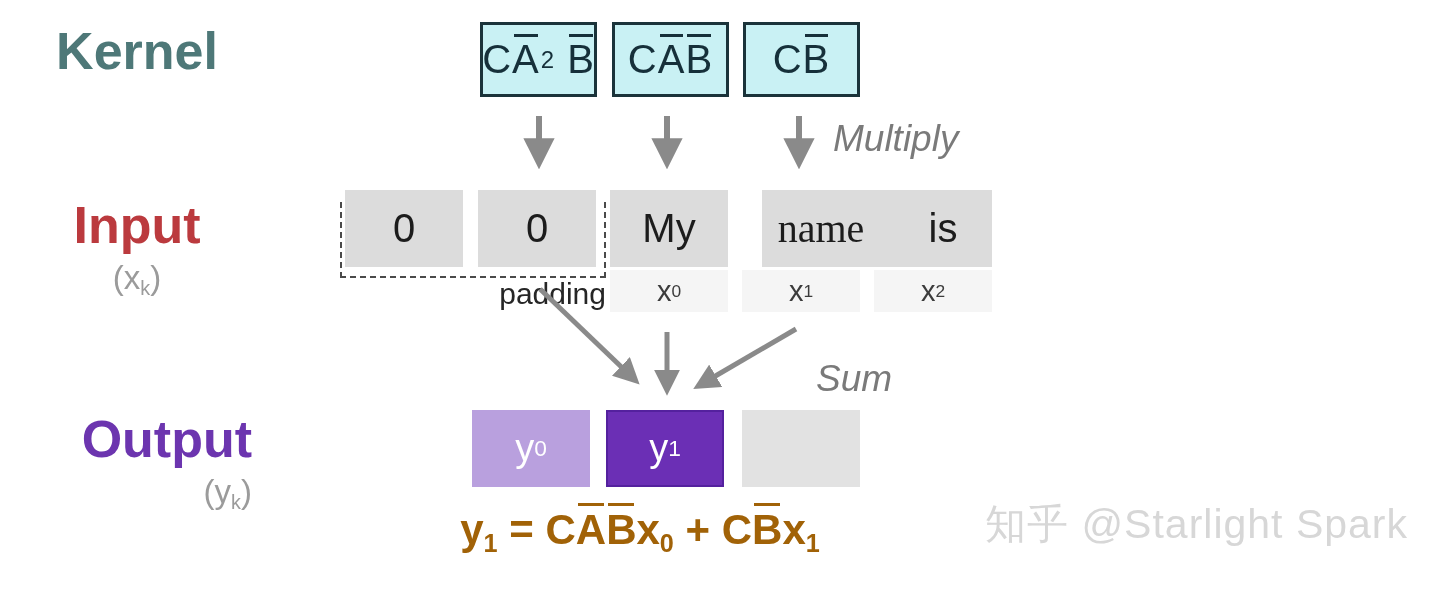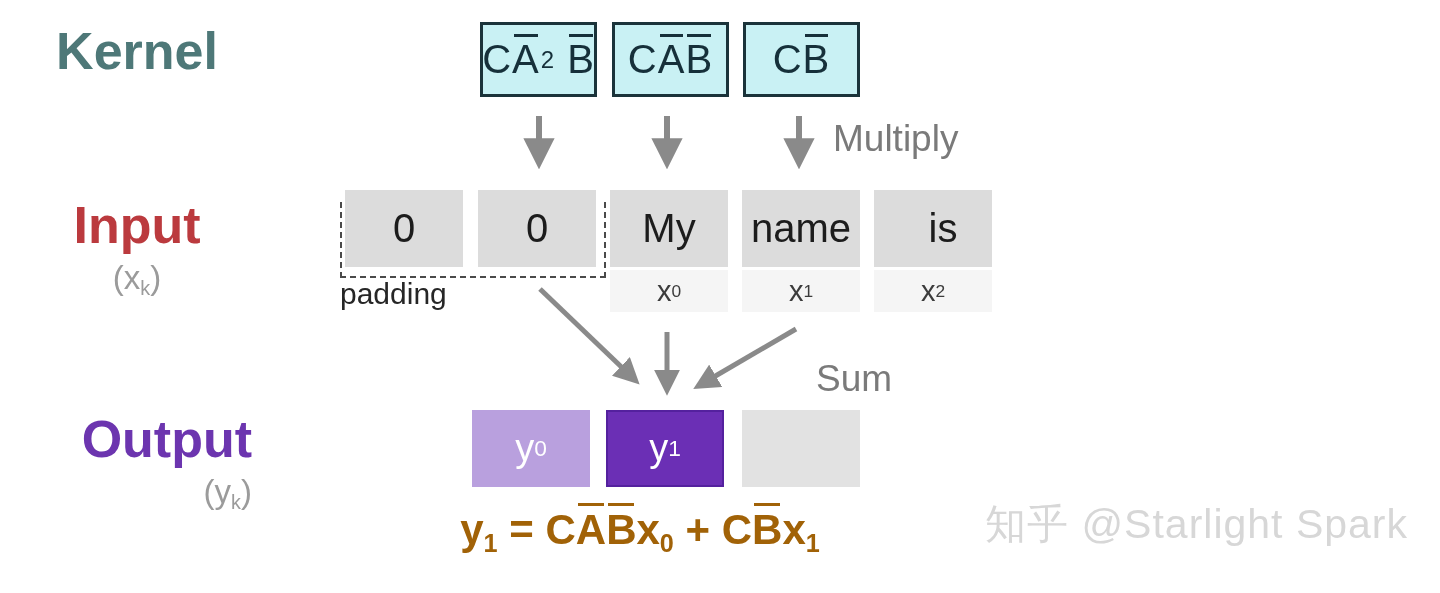--- a/index.html
+++ b/index.html
@@ -33,27 +33,27 @@
   .ocell { position: absolute; top: 410px; width: 118px; height: 77px;
            display: flex; align-items: center; justify-content: center;
            font-size: 38px; color: #ffffff; }
   .ocell.y0 { background: #b9a0de; }
   .ocell.y1 { background: #6b2fb5; border: 2px solid #54219e; }
   .ocell.empty { background: #e2e2e2; }
 
   
   .dashed { position: absolute; left: 340px; top: 202px; width: 266px; height: 76px;
             border: 2px dashed #4a4a4a; border-top: none; z-index: 1; }
-  .padding-label { position: absolute; left: 340px; top: 277px; width: 266px; text-align: left;
+  .padding-label { position: absolute; left: 340px; top: 277px; width: 266px; text-align: right;
                    font-size: 30px; color: #262626; }
 
   .icell, .xcell, .kcell, .ocell { z-index: 2; }
 
   
-  .note { position: absolute; color: #7a7a7a; font-size: 37px; }
+  .note { position: absolute; color: #7a7a7a; font-size: 37px; font-style: italic; }
 
   
   .formula { position: absolute; left: 430px; top: 506px; width: 420px; text-align: center;
              font-size: 42px; font-weight: bold; color: #a16207; }
 
   
   .watermark { position: absolute; right: 32px; top: 497px; font-size: 41px;
                color: #d7d7d7; letter-spacing: 1px; white-space: nowrap; }
 
   
@@ -103,21 +103,21 @@
     </div>
 
   <div class="note" style="left:833px; top:118px;">Multiply</div>
 
   <div class="dashed"></div>
   <div class="padding-label">padding</div>
 
   <div class="icell" style="left:345px;">0</div>
   <div class="icell" style="left:478px;">0</div>
   <div class="icell" style="left:610px;">My</div>
-  <div class="icell" style="left:742px;">name</div>
+  <div class="icell" style="left:762px;font-family:Liberation Serif, serif;">name</div>
   <div class="icell" style="left:874px;padding-left:20px;">is</div>
 
   <div class="xcell" style="left:610px;">
       <span>x</span>
       <sub>0</sub>
     </div>
   <div class="xcell" style="left:742px;">
       <span>x</span>
       <sub>1</sub>
     </div>

